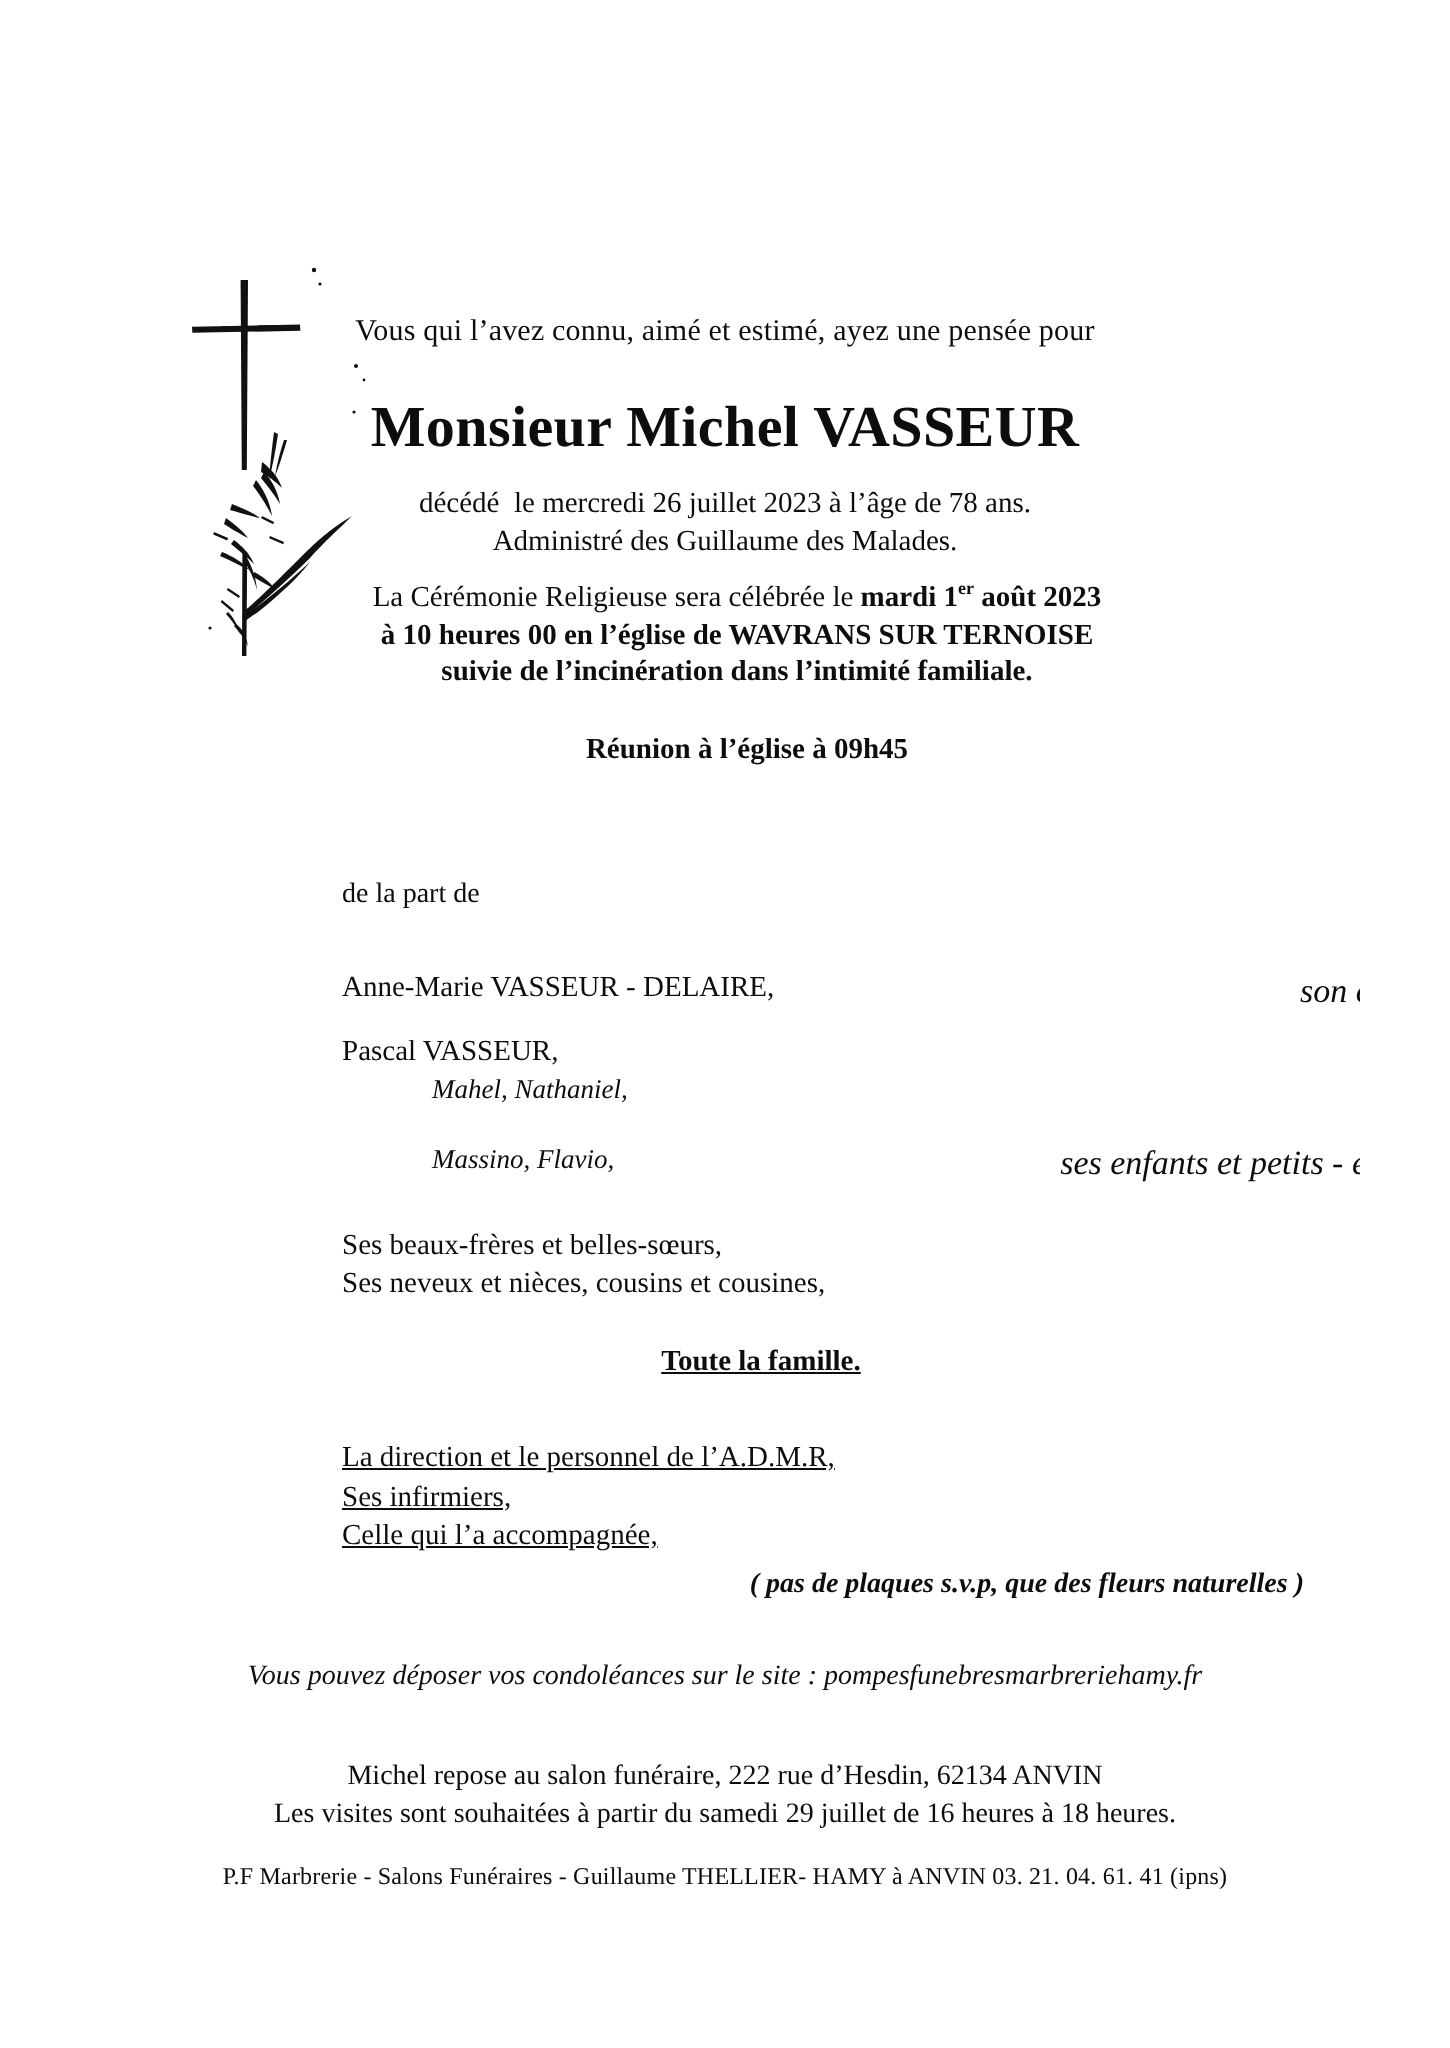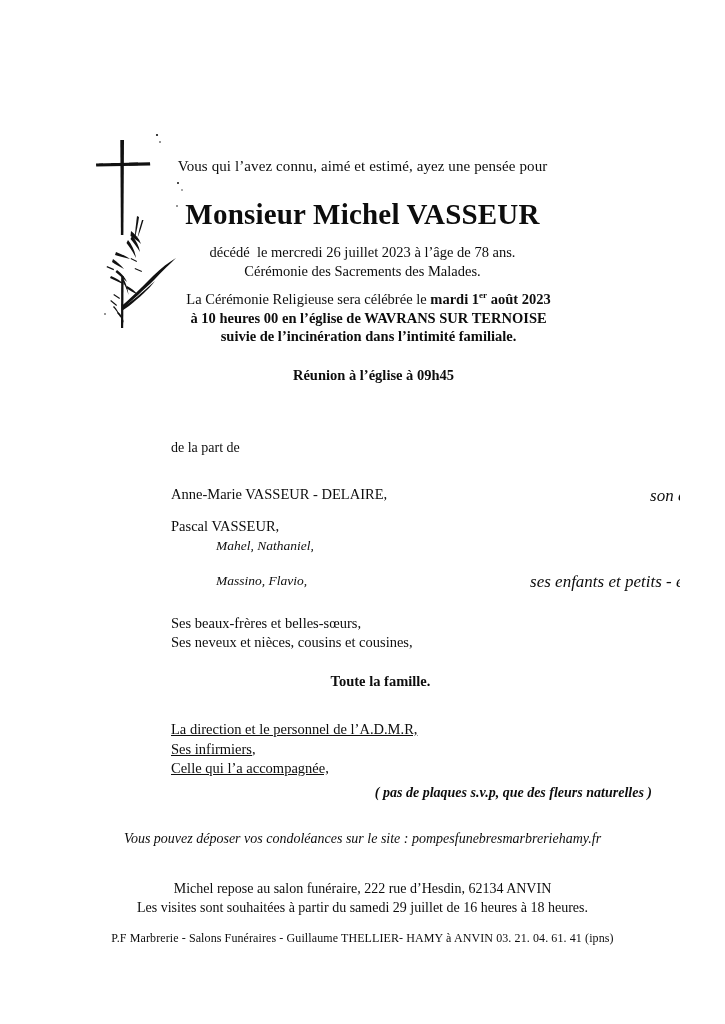--- a/index.html
+++ b/index.html
@@ -103,21 +103,21 @@
     font-size: 14.5px;
     line-height: 19px;
   }
 
   #whole-family {
     left: 0; right: 0; top: 673px;
     font-size: 14.5px;
     font-weight: bold;
     text-align: center;
   }
-  #whole-family .line { display: inline-block; margin-left: 36px; }
+  #whole-family .line { display: inline-block; margin-left: 36px; text-decoration: underline; }
 
   #caregivers {
     left: 126px; top: 720px;
     font-size: 14.5px;
     line-height: 19.5px;
     text-decoration: underline;
   }
 
   #no-plaques {
     right: 28px; top: 785px;
@@ -207,21 +207,21 @@
   <div class="blk ctr" id="intro-line">
     <span>Vous qui l’avez connu, aimé et estimé, ayez une pensée pour</span>
   </div>
 
   <div class="blk ctr" id="deceased-name">
     <span>Monsieur Michel VASSEUR</span>
   </div>
 
   <div class="blk ctr" id="death-info">
     <div class="line">décédé  le mercredi 26 juillet 2023 à l’âge de 78 ans.</div>
-    <div class="line">Cérémonie des Sacrements des Malades.</div>
+    <div class="line">Administré des Guillaume des Malades.</div>
   </div>
 
   <div class="blk ctr" id="ceremony">
     <div class="l1"><span>La Cérémonie Religieuse sera célébrée le </span><b><span>mardi 1</span><sup>er</sup><span> août 2023</span></b></div>
     <div class="l2">à 10 heures 00 en l’église de WAVRANS SUR TERNOISE</div>
     <div class="l3">suivie de l’incinération dans l’intimité familiale.</div>
   </div>
 
   <div class="blk ctr" id="gathering">
     <div>Réunion à l’église à 09h45</div>

